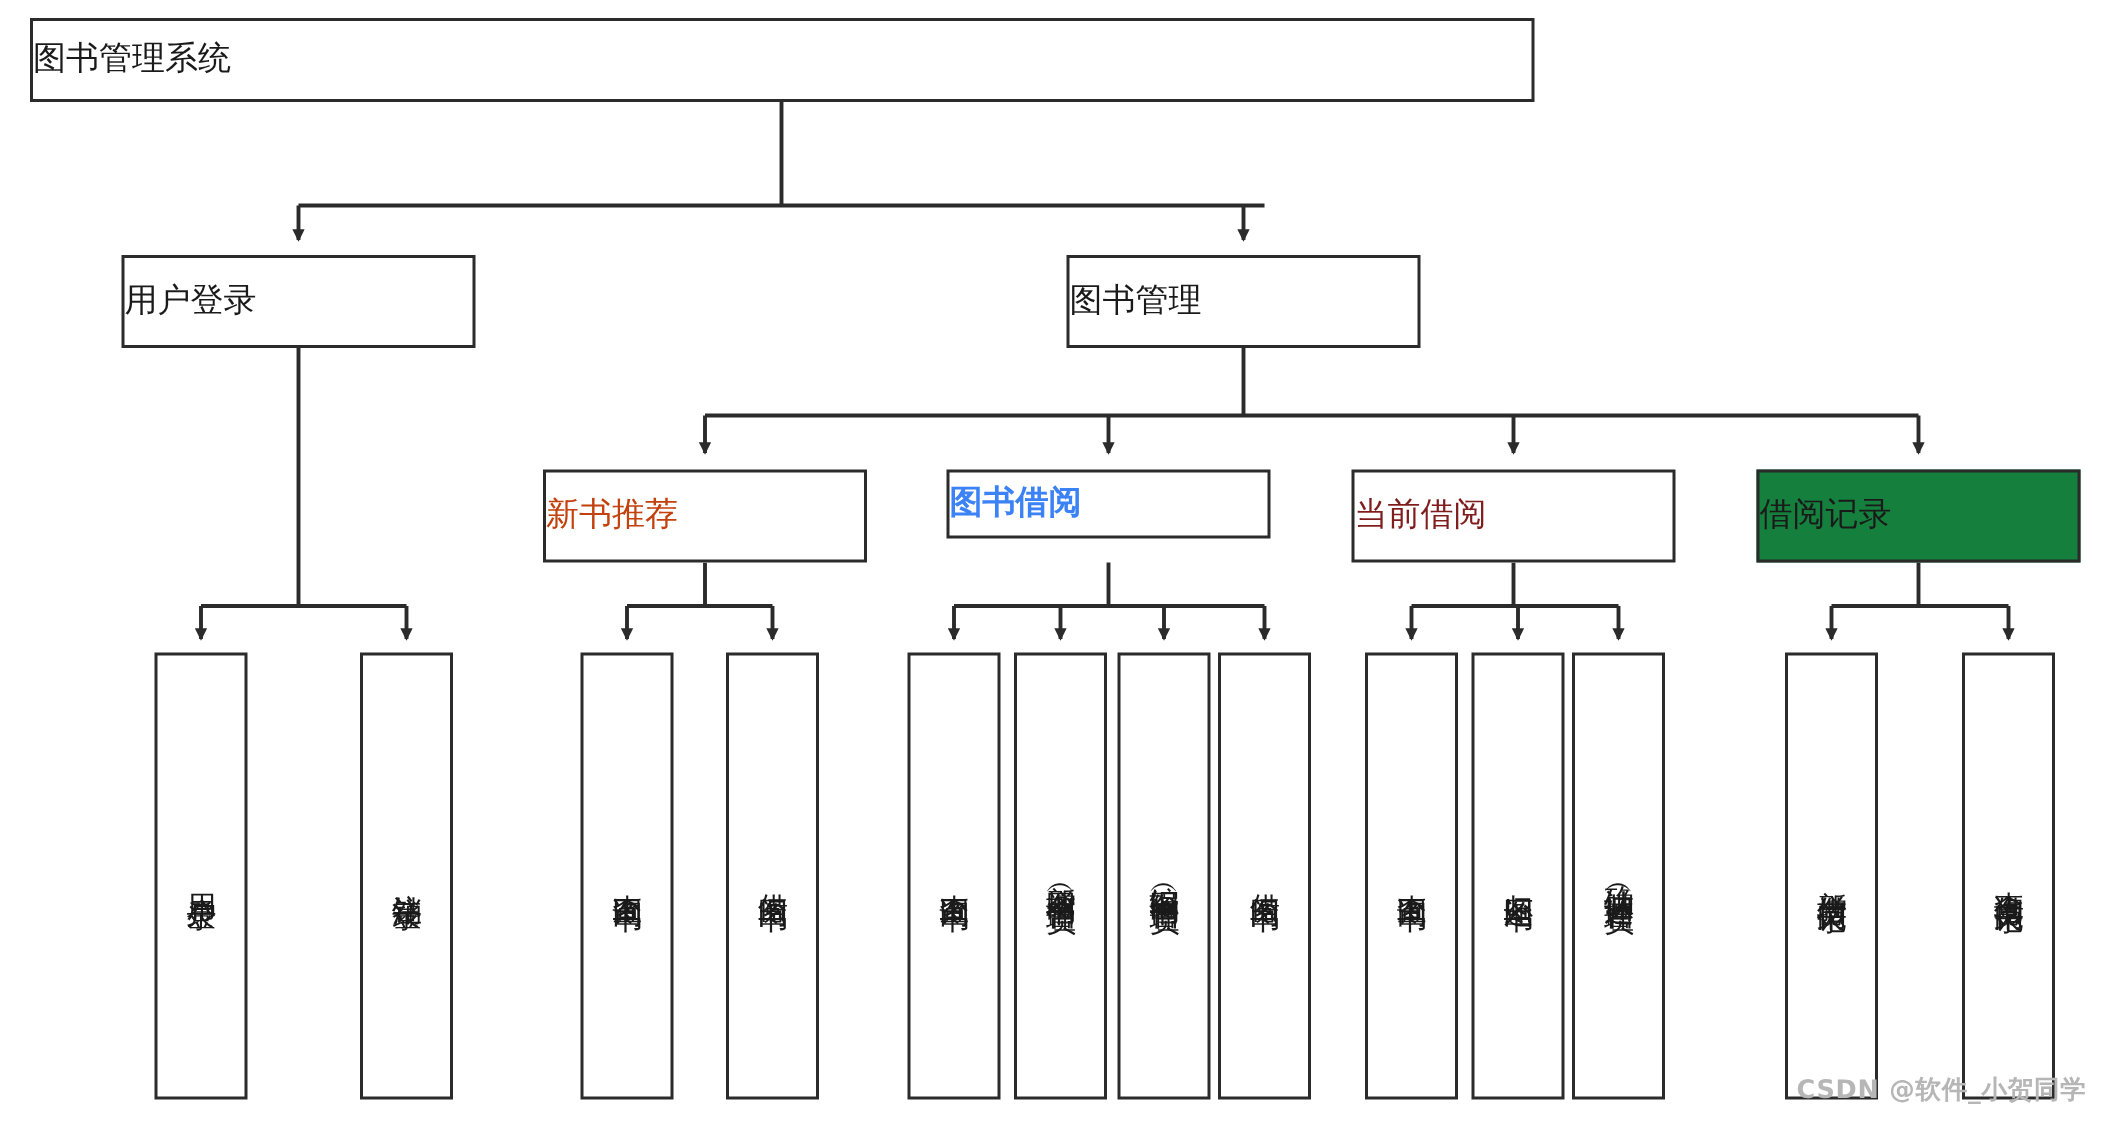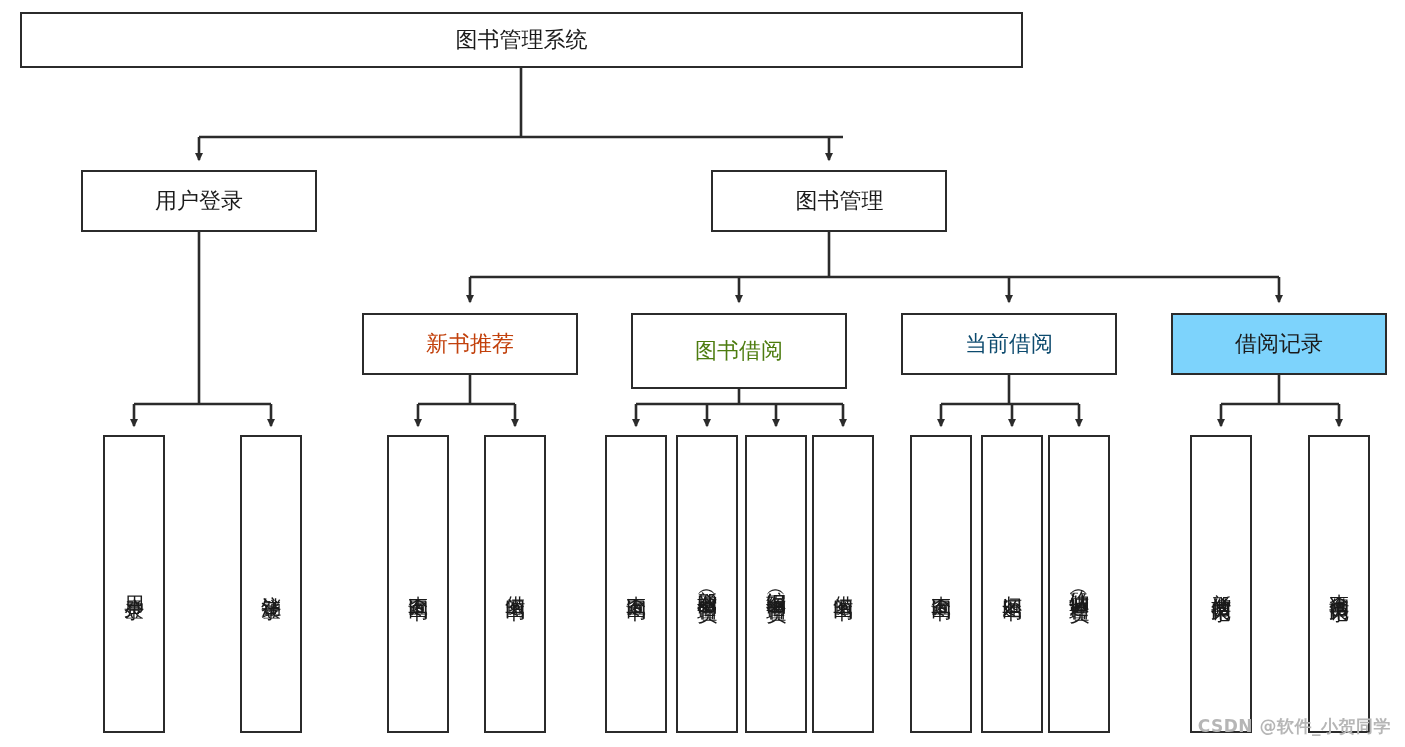--- a/index.html
+++ b/index.html
@@ -25,21 +25,20 @@
     height: 747px;
   }
   .node {
     position: absolute;
     box-sizing: border-box;
     border: 2px solid #2b2b2b;
     background: #ffffff;
     color: #1a1a1a;
     display: flex;
     align-items: center;
-    justify-content: center;
     text-align: center;
     line-height: 1.18;
   }
   .node-h {
     font-size: 22px;
   }
   .node-v {
     writing-mode: vertical-rl;
     text-orientation: upright;
     font-size: 20px;
@@ -119,34 +118,34 @@
     </g>
   </svg>
 
   <div class="node node-h" style="left: 20px; top: 12px; width: 1003px; height: 56px; border-color: rgb(43, 43, 43); background: rgb(255, 255, 255); color: rgb(26, 26, 26);">
     <span>图书管理系统</span>
   </div>
 
   <div class="node node-h" style="left: 81px; top: 170px; width: 236px; height: 62px; border-color: rgb(43, 43, 43); background: rgb(255, 255, 255); color: rgb(26, 26, 26);">
     <span>用户登录</span>
   </div>
-  <div class="node node-h" style="left: 711px; top: 170px; width: 236px; height: 62px; border-color: rgb(43, 43, 43); background: rgb(255, 255, 255); color: rgb(26, 26, 26); padding-left: 21px;">
+  <div class="node node-h" style="left: 711px; top: 170px; width: 236px; height: 62px; border-color: rgb(43, 43, 43); background: rgb(255, 255, 255); color: rgb(26, 26, 26);">
     <span>图书管理</span>
   </div>
 
   <div class="node node-h" style="left: 362px; top: 313px; width: 216px; height: 62px; border-color: rgb(43, 43, 43); background: rgb(255, 255, 255); color: #c2410c;">
     <span>新书推荐</span>
   </div>
-  <div class="node node-h" style="left: 631px; top: 313px; width: 216px; height: 76px; border-color: rgb(43, 43, 43); background: rgb(255, 255, 255); color: #4d7c0f;">
+  <div class="node node-h" style="left: 631px; top: 313px; width: 216px; height: 46px; border-color: rgb(43, 43, 43); background: rgb(255, 255, 255); color: #3b82f6; font-weight: bold;">
     <span>图书借阅</span>
   </div>
-  <div class="node node-h" style="left: 901px; top: 313px; width: 216px; height: 62px; border-color: rgb(43, 43, 43); background: rgb(255, 255, 255); color: #0c4a6e;">
+  <div class="node node-h" style="left: 901px; top: 313px; width: 216px; height: 62px; border-color: rgb(43, 43, 43); background: rgb(255, 255, 255); color: #7f1d1d;">
     <span>当前借阅</span>
   </div>
-  <div class="node node-h" style="left: 1171px; top: 313px; width: 216px; height: 62px; border-color: rgb(43, 43, 43); background: #7dd3fc; color: rgb(26, 26, 26);">
+  <div class="node node-h" style="left: 1171px; top: 313px; width: 216px; height: 62px; border-color: rgb(43, 43, 43); background: #15803d; color: rgb(26, 26, 26);">
     <span>借阅记录</span>
   </div>
 
   <div class="node node-v" style="left: 103px; top: 435px; width: 62px; height: 298px; border-color: rgb(43, 43, 43); background: rgb(255, 255, 255); color: rgb(26, 26, 26);">
     <span class="vtext">用户登录</span>
   </div>
   <div class="node node-v" style="left: 240px; top: 435px; width: 62px; height: 298px; border-color: rgb(43, 43, 43); background: rgb(255, 255, 255); color: rgb(26, 26, 26);">
     <span class="vtext">注销登录</span>
   </div>
   <div class="node node-v" style="left: 387px; top: 435px; width: 62px; height: 298px; border-color: rgb(43, 43, 43); background: rgb(255, 255, 255); color: rgb(26, 26, 26);">

